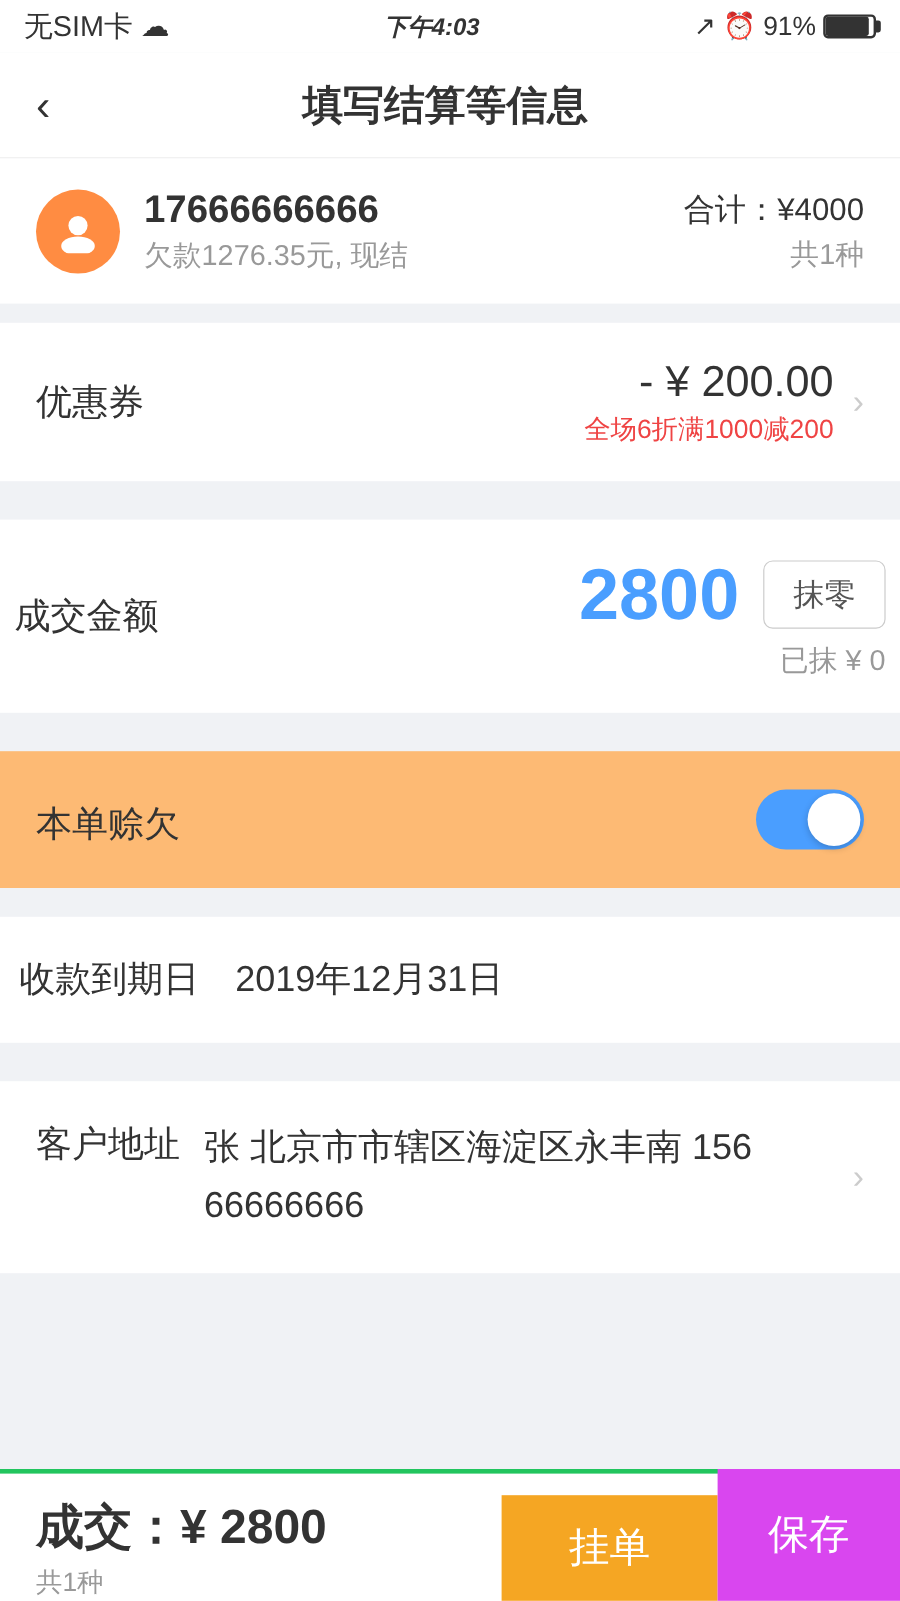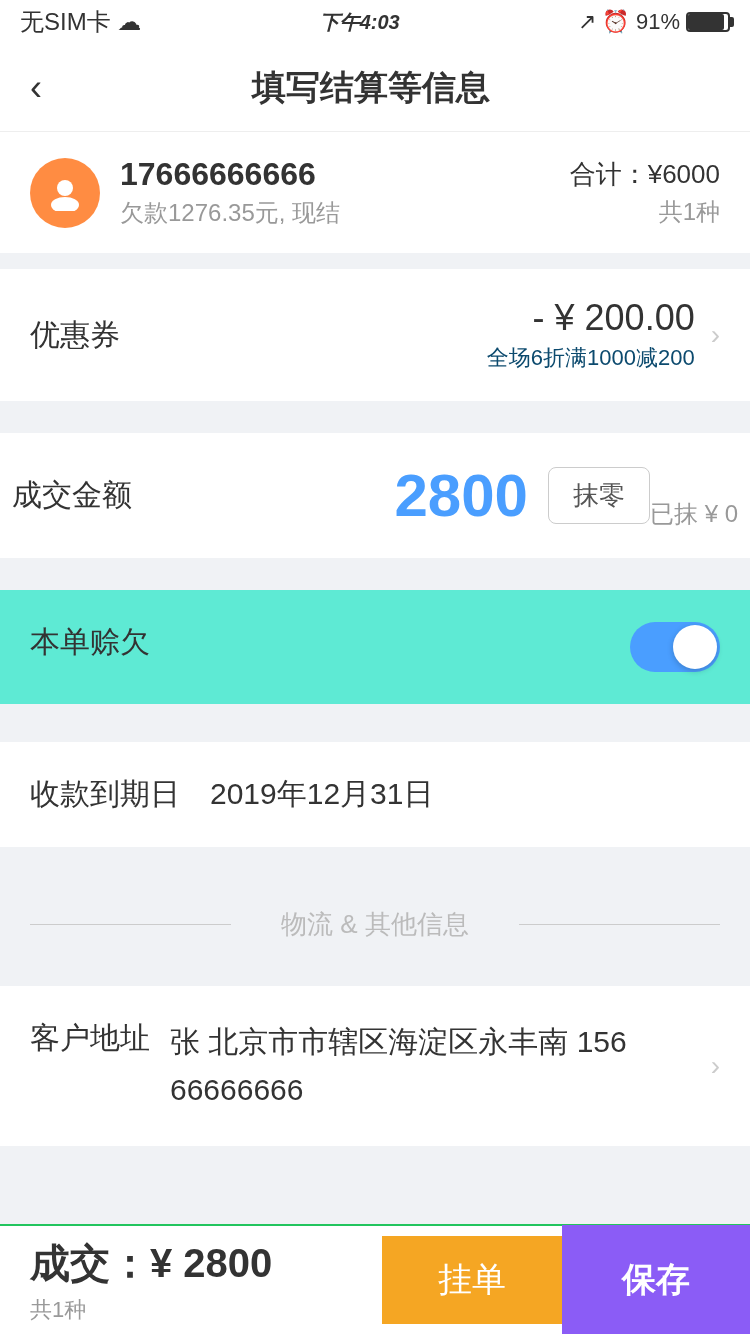--- a/index.html
+++ b/index.html
@@ -80,21 +80,21 @@
     .coupon-row {
       background: #fff;
       padding: 28px 30px;
       display: flex;
       align-items: center;
       justify-content: space-between;
       margin-bottom: 16px;
     }
     .coupon-label { font-size: 30px; color: #333; }
     .coupon-amount { font-size: 36px; color: #333; font-weight: 500; }
-    .coupon-desc { font-size: 22px; color: #0c4a6e; margin-top: 4px; text-align: right; margin-left: 36px; }
+    .coupon-desc { font-size: 22px; color: #ef4444; margin-top: 4px; text-align: right; margin-left: 36px; }
     .coupon-right-wrap { text-align: right; }
     .chevron { font-size: 28px; color: #ccc; margin-left: 8px; }
 
     
     .section-divider { height: 16px; background: #f0f2f5; }
 
     
     .form-section { background: #fff; margin-bottom: 16px; }
     .form-row {
       padding: 28px 12px;
@@ -128,32 +128,32 @@
     
     .prepay-right { text-align: right; }
     .prepay-amount { font-size: 30px; color: #333; }
     .prepay-sub { font-size: 24px; color: #999; margin-top: 4px; }
 
     
     .section-sep { height: 16px; background: #f0f2f5; }
 
     
     .credit-row {
-      background: #5eead4;
+      background: #fdba74;
       padding: 32px 30px;
       display: flex;
-      align-items: flex-start;
-      justify-content: space-between;
-      margin-bottom: 22px;
+      align-items: flex-end;
+      justify-content: space-between;
+      margin-bottom: 8px;
     }
 
     
     .due-row {
       background: #fff;
-      padding: 32px 30px;
+      padding: 32px 16px;
       display: flex;
       align-items: center;
       gap: 30px;
       margin-bottom: 16px;
     }
     .due-label { font-size: 30px; color: #333; }
     .due-date { font-size: 30px; color: #333; }
 
     
     .logistics-divider {
@@ -184,39 +184,39 @@
 
     
     .bottom-bar {
       position: fixed;
       bottom: 0;
       left: 0;
       width: 750px;
       height: 110px;
       background: #fff;
       display: flex;
-      align-items: center;
-      border-top: 2px solid #22c55e;
+      align-items: flex-end;
+      border-top: 4px solid #22c55e;
     }
     .bottom-summary {
       flex: 1;
       padding: 0 30px;
     }
     .bottom-deal { font-size: 28px; color: #333; }
     .bottom-deal span { font-size: 40px; font-weight: 600; }
     .bottom-count { font-size: 22px; color: #999; margin-top: 4px; }
     .btn-hangsingle {
       width: 180px; height: 88px; background: #f5a623;
       display: flex; align-items: center; justify-content: center;
       font-size: 34px; color: #fff; font-weight: 500; cursor: pointer;
     }
     .btn-save {
-      width: 188px; height: 110px; background: #8b5cf6;
+      width: 152px; height: 110px; background: #d946ef;
       display: flex; align-items: center; justify-content: center;
-      font-size: 34px; color: #fff; font-weight: 700; cursor: pointer;
+      font-size: 34px; color: #fff; font-weight: 400; cursor: pointer;
     }
 
     .gray-bg { background: #f0f2f5; height: 200px; }
   </style>
 </head>
 <body>
 
 <div class="status-bar">
   <div class="status-left">
     <span>无SIM卡 ☁</span>
@@ -246,21 +246,21 @@
           <circle cx="18" cy="13" r="8"></circle>
           <ellipse cx="18" cy="30" rx="14" ry="8"></ellipse>
         </svg>
       </div>
       <div class="customer-info">
         <div class="customer-phone">17666666666</div>
         <div class="customer-sub">欠款1276.35元, 现结</div>
       </div>
     </div>
     <div class="customer-right">
-      <div class="total-label">合计：¥6000</div>
+      <div class="total-label">合计：¥4000</div>
       <div class="total-count">共1种</div>
     </div>
   </div>
 
   <div class="coupon-row card">
     <div class="coupon-label">优惠券</div>
     <div style="display:flex;align-items:center;gap:8px;">
       <div class="coupon-right-wrap">
         <div class="coupon-amount">- ¥ 200.00</div>
         <div class="coupon-desc">全场6折满1000减200</div>
@@ -268,21 +268,21 @@
       <span class="chevron">›</span>
     </div>
   </div>
 
   <div class="section-divider"></div>
 
   <div class="form-section card">
 
     <div class="form-row">
       <div class="form-label">成交金额</div>
-      <div style="display:flex;align-items:flex-end;">
+      <div style="display:flex;flex-direction:column;align-items:flex-end;">
         <div style="display:flex;align-items:center;gap:20px;">
           <div class="deal-amount">2800</div>
           <button class="round-btn">抹零</button>
         </div>
         <div class="deal-sub">已抹  ¥ 0</div>
       </div>
     </div>
 
   </div>
 
@@ -297,25 +297,20 @@
 
   <div class="section-sep"></div>
 
   <div class="due-row card">
     <div class="due-label">收款到期日</div>
     <div class="due-date">2019年12月31日</div>
   </div>
 
   <div class="section-sep"></div>
 
-  <div class="logistics-divider">
-    <div class="logistics-line"></div>
-    <span class="logistics-text">物流 &amp; 其他信息</span>
-    <div class="logistics-line"></div>
-  </div>
 
   <div class="address-row card">
     <div class="address-label">客户地址</div>
     <div class="address-content">张 北京市市辖区海淀区永丰南 156 66666666</div>
     <span class="address-chevron">›</span>
   </div>
 
   <div class="gray-bg"></div>
 
 </div>

